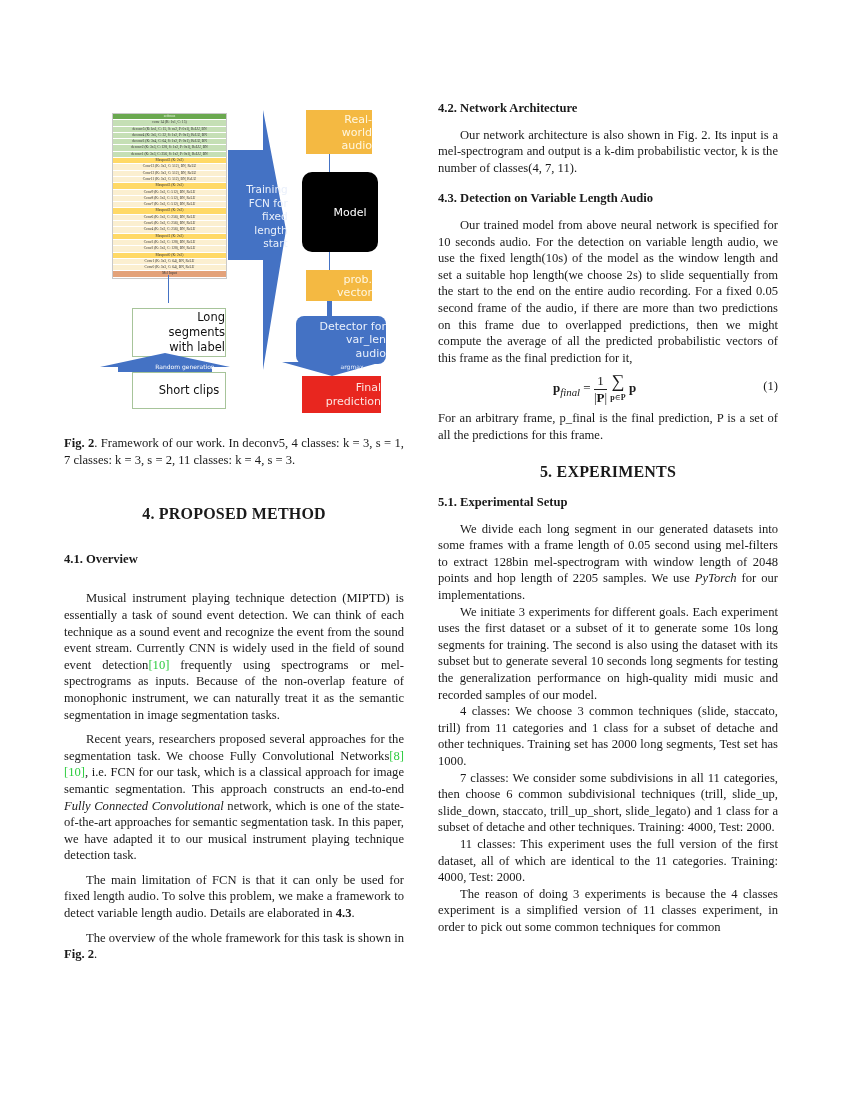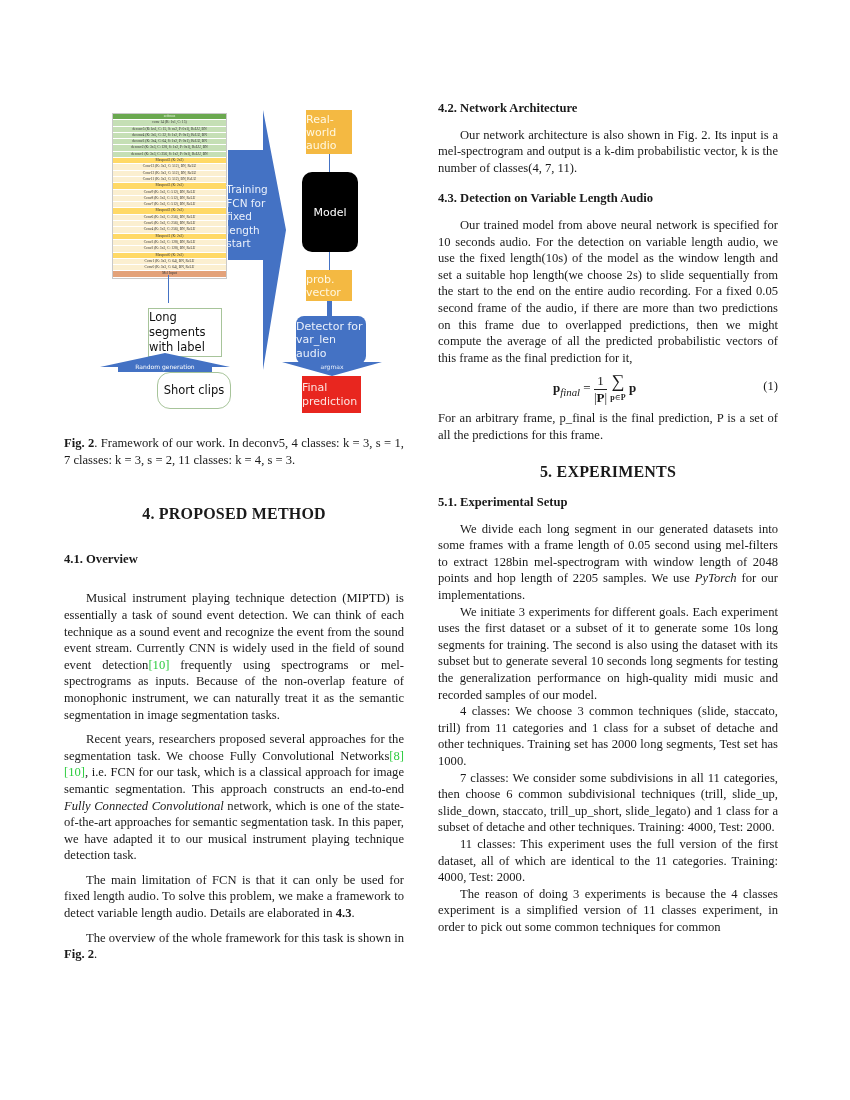--- a/index.html
+++ b/index.html
@@ -22,24 +22,24 @@
   .fig { position: absolute; left: 100px; top: 110px; width: 290px; height: 310px; font-family: "DejaVu Sans", "Liberation Sans", sans-serif; }
   .net { position: absolute; left: 12px; top: 3px; width: 113px; border: 1px solid #c9c9c9; }
   .layer { font-family: "Liberation Serif", serif; font-size: 3.6px; line-height: 5.3px; height: 5.3px;
            text-align: center; white-space: nowrap; overflow: hidden; color: #333; border-bottom: 0.5px solid #fff; }
   .l-soft { background: #6aa84f; color: #e6f2de; }
   .l-deconv { background: #c5dfb5; }
   .l-pool { background: #ffd966; }
   .l-conv { background: #fbefd0; }
   .l-input { background: #e3a27a; }
   .arrow-big { position: absolute; left: 128px; top: 0; width: 58px; height: 260px; }
-  .box { position: absolute; display: flex; align-items: center; justify-content: center; text-align: left; }
+  .box { position: absolute; display: flex; align-items: center; justify-content: center; text-align: right; padding-left: 20px; }
   .ylw { background: #f4b942; color: #fff7e0; font-size: 11px; line-height: 13px; }
   .model { background: #000; color: #fff; border-radius: 10px; font-size: 11px; }
-  .white-box { background: #fff; border: 1px solid #a7c49a; color: #111; font-size: 11.5px; line-height: 15px; margin-left: 16px; }
+  .white-box { background: #fff; border: 1px solid #a7c49a; color: #111; font-size: 11.5px; line-height: 15px; }
   .det { background: #4472c4; color: #eaf0fb; border-radius: 8px; font-size: 11px; line-height: 13.5px; }
   .red { background: #e8261f; color: #fde4e0; font-size: 11px; line-height: 14px; }
   .tiny { font-size: 6px; color: #fff; }
   .vline { position: absolute; width: 1px; background: #4472c4; }
 </style>
 </head>
 <body>
 
 <div class="fig">
   <div class="net" id="net">
@@ -76,21 +76,21 @@
   <div class="box white-box" style="left:32px; top:198px; width:72px; height:47px;">
     <span>Long segments with label</span>
   </div>
 
   <svg style="position:absolute; left:0; top:243px;" width="130" height="20">
     <polygon points="0,14 65,0 130,14" fill="#4472c4"></polygon>
     <rect x="18" y="10" width="94" height="9" fill="#4472c4"></rect>
   </svg>
   <div class="box tiny" style="left:18px; top:251px; width:94px; height:10px;">Random generation</div>
 
-  <div class="box white-box" style="left:41px; top:262px; width:72px; height:35px;border-radius:13px;">
+  <div class="box white-box" style="left:32px; top:262px; width:72px; height:35px;">
     <span>Short clips</span>
   </div>
 
   <svg class="arrow-big" viewBox="0 0 58 260" preserveAspectRatio="none">
     <polygon points="35,0 58,120 35,260 35,150 0,150 0,40 35,40" fill="#4472c4"></polygon>
   </svg>
   <div class="box" style="left:128px; top:62px; width:38px; height:90px; color:#eaf0fb; font-size:10.5px; line-height:13.5px;">Training FCN for fixed length start</div>
 
   <div class="box ylw" style="left:206px; top:0px; width:46px; height:44px;">Real-world audio</div>
   <div class="vline" style="left:229px; top:44px; height:18px;"></div>

